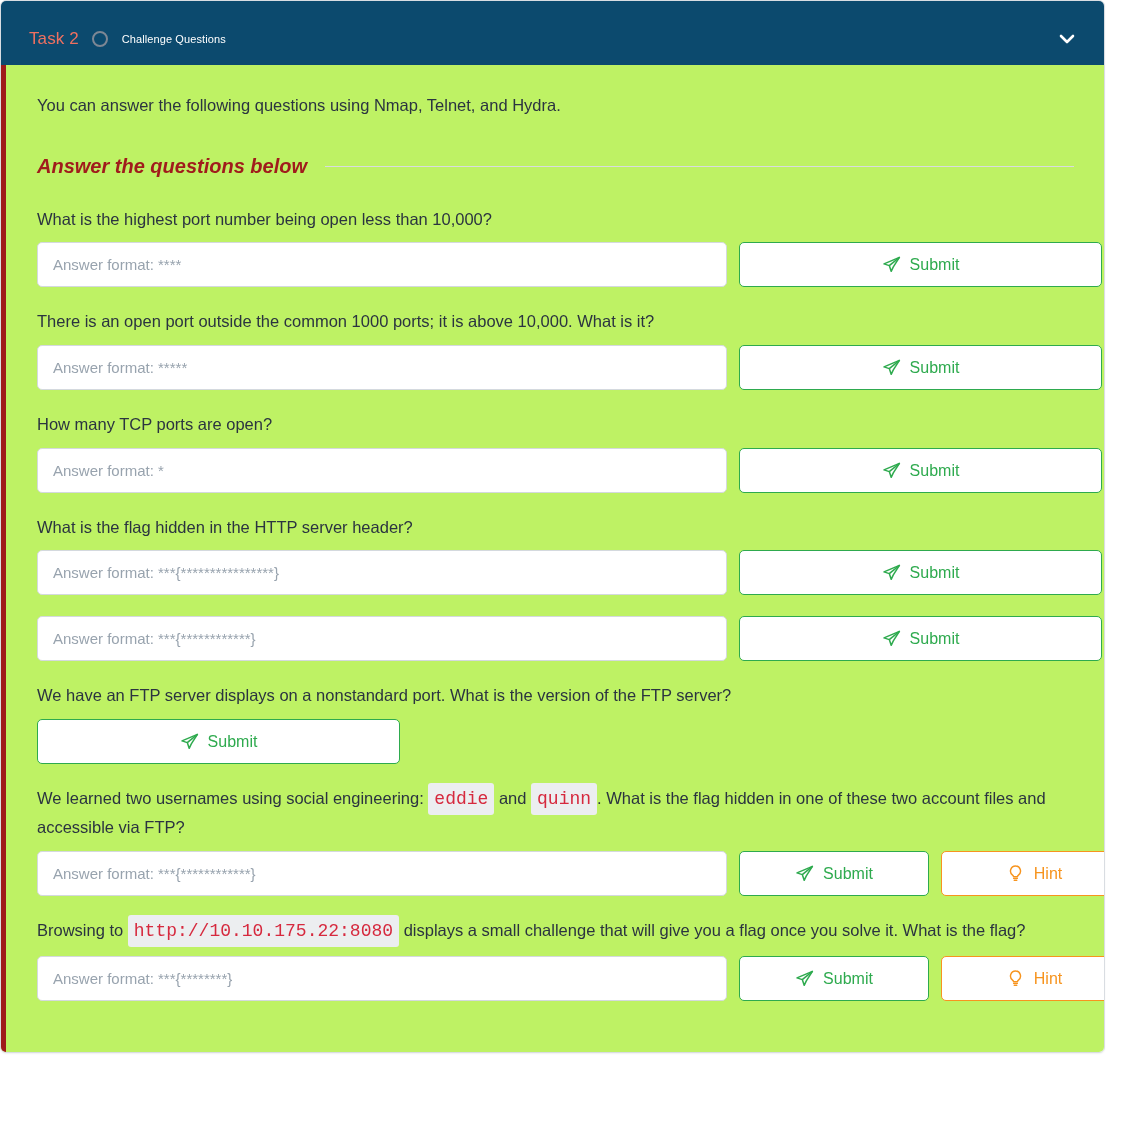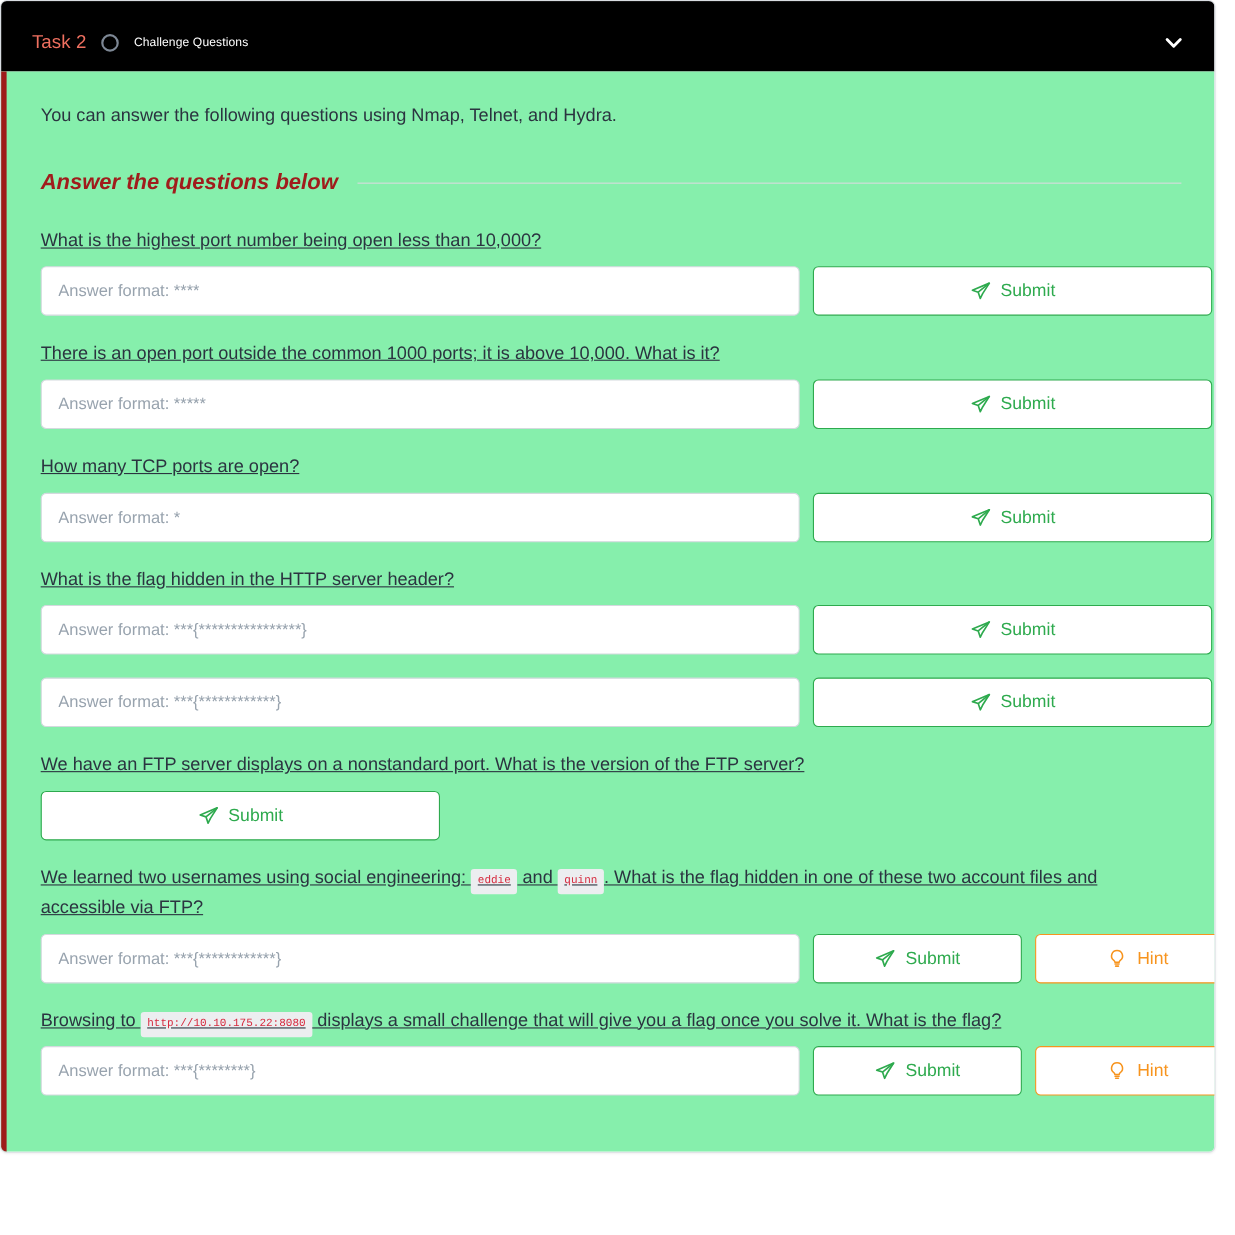--- a/index.html
+++ b/index.html
@@ -24,21 +24,21 @@
     background: #ffffff;
     border: 1px solid #d9dde2;
     border-radius: 6px;
     box-shadow: 0 1px 2px rgba(0,0,0,.06);
     overflow: hidden;
   }
 
   
   .task-header {
     height: 64px;
-    background: #000000;
+    background: #0c4a6e;
     display: flex;
     align-items: center;
     padding: 11px 22px 0 28px;
     color: #ffffff;
   }
   .task-label {
     color: #ef7060;
     font-size: 17px;
     letter-spacing: .1px;
     white-space: nowrap;
@@ -61,21 +61,21 @@
     display: flex; align-items: center; justify-content: center;
     cursor: pointer;
   }
   .chevron-btn svg { display: block; }
 
   
   .task-body {
     position: relative;
     padding: 28px 30px 30px 31px;
     border-left: 5px solid #9e1b1b;
-    background: #86efac;
+    background: #bef264;
   }
 
   .intro-text {
     font-size: 16.5px;
     color: #2b3440;
     line-height: 1.55;
     margin: 0 0 36px 0;
   }
 
   
@@ -98,25 +98,24 @@
     background: #d8dcdf;
   }
 
   
   .q-block { margin-bottom: 21px; }
   .q-text {
     font-size: 16.5px;
     color: #2b3440;
     line-height: 1.62;
     margin: 0 0 10px 0;
-    text-decoration: underline;
   }
   code.inline-code {
     font-family: "Liberation Mono", monospace;
-    font-size: 10px;
+    font-size: 18px;
     color: #d6293e;
     background: #eceef0;
     border-radius: 3px;
     padding: 6px 6px;
     white-space: nowrap;
   }
 
   .answer-row {
     display: flex;
     align-items: stretch;

